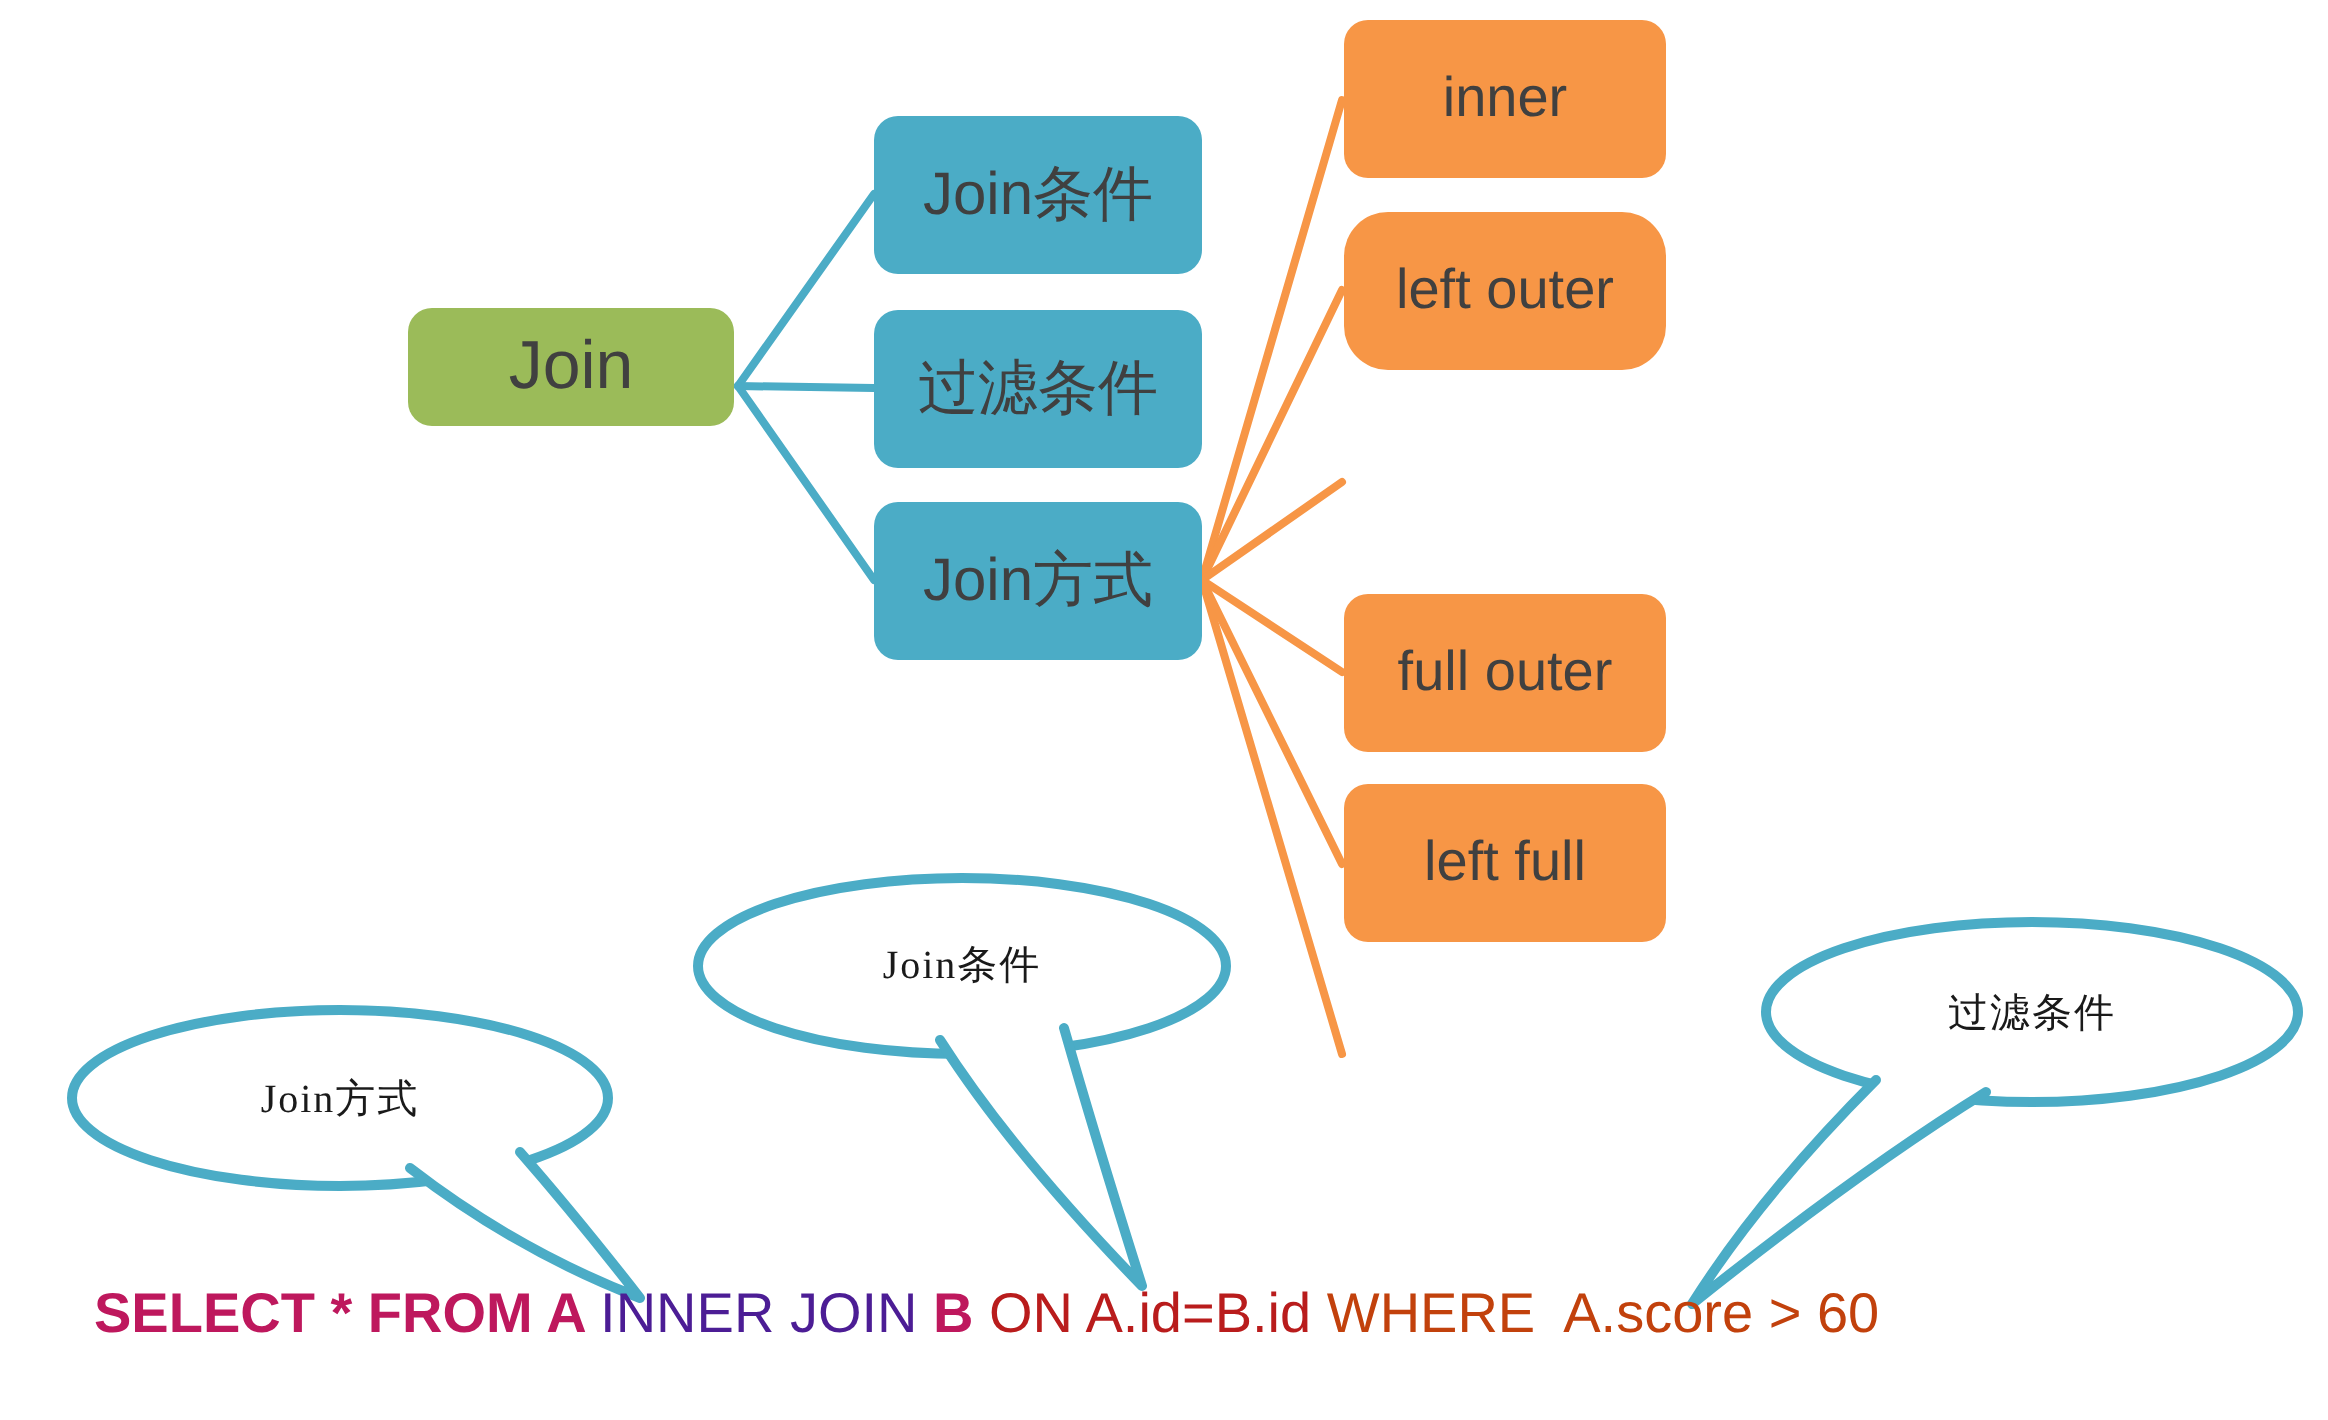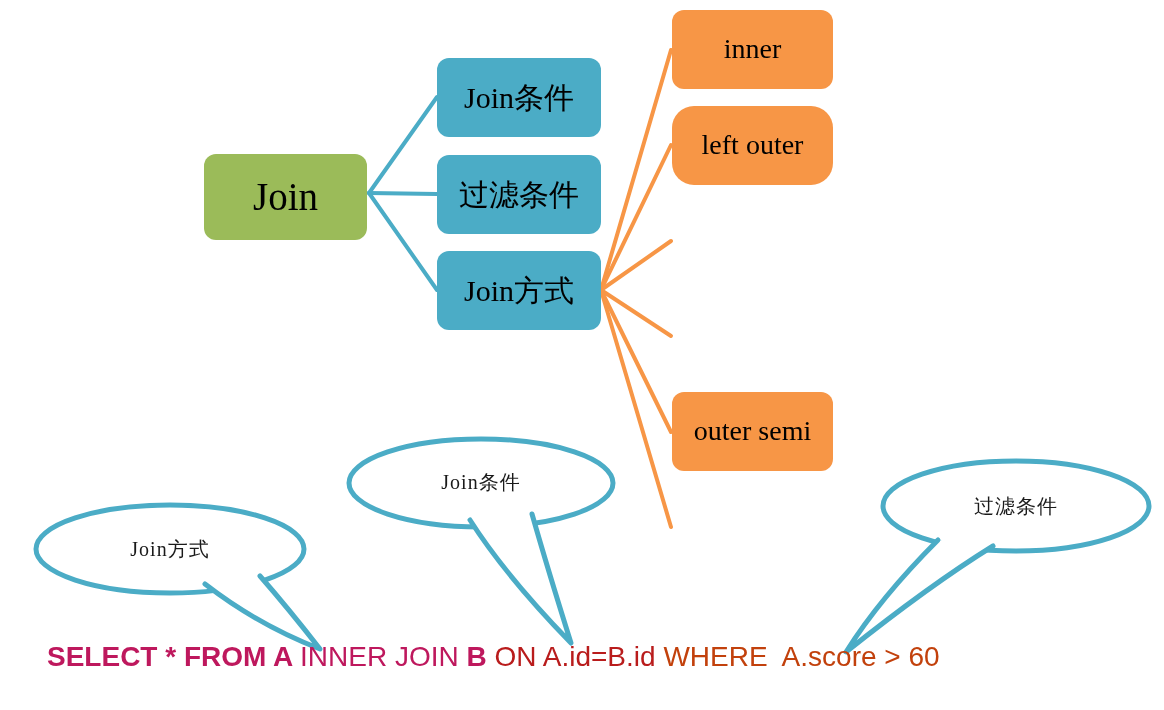--- a/index.html
+++ b/index.html
@@ -3,40 +3,40 @@
 <meta charset="utf-8">
 <style>
   html,body{margin:0;padding:0;background:#ffffff;}
   .canvas{
     position:relative;width:1164px;height:710px;background:#ffffff;overflow:hidden;
     font-family:"Liberation Sans","DejaVu Sans",sans-serif;
   }
   svg.layer{position:absolute;left:0;top:0;width:1164px;height:710px;}
   .node{
     position:absolute;display:flex;align-items:center;justify-content:center;
-    border-radius:12px;color:#000000;text-align:center;line-height:1.1;font-family:Liberation Serif, serif;
+    border-radius:12px;color:#404040;text-align:center;line-height:1.1;
   }
-  .node-green{background:#9bbb59;width:163px;height:86px;left:204px;top:154px;font-size:39px;}
+  .node-green{background:#9bbb59;width:163px;height:59px;left:204px;top:154px;font-size:34px;}
   .node-teal{background:#4bacc6;width:164px;height:79px;left:437px;font-size:30px;}
   .node-orange{background:#f79646;width:161px;height:79px;left:672px;font-size:28px;}
   .t0{top:58px;} .t1{top:155px;} .t2{top:251px;}
   .o0{top:10px;} .o1{top:106px;border-radius:22px;} .o2{top:201px;} .o3{top:297px;} .o4{top:392px;} .o5{top:488px;}
   .callout-label{
     position:absolute;width:240px;text-align:center;color:#1a1a1a;
     font-family:"Liberation Serif","DejaVu Serif",serif;font-size:20px;letter-spacing:1px;
   }
   .cl0{left:50px;top:536px;}
   .cl1{left:361px;top:469px;}
   .cl2{left:896px;top:493px;}
   .sql{
     position:absolute;left:47px;top:641px;font-size:28px;white-space:pre;
     font-family:"Liberation Sans","DejaVu Sans",sans-serif;
   }
   .sql-black{color:#be185d;font-weight:bold;}
-  .sql-orange{color:#be185d;}
+  .sql-orange{color:#4c1d95;}
   .sql-purple{color:#b91c1c;}
   .sql-olive{color:#c2410c;}
 </style>
 </head>
 <body>
 
 <div class="canvas">
 
   <svg class="layer" viewBox="0 0 1164 710">
 
@@ -72,21 +72,22 @@
   </svg>
 
   <div class="node node-green">Join</div>
 
   <div class="node node-teal t0">Join条件</div>
   <div class="node node-teal t1">过滤条件</div>
   <div class="node node-teal t2">Join方式</div>
 
   <div class="node node-orange o0">inner</div>
   <div class="node node-orange o1">left outer</div>
-  <div class="node node-orange o4">outer semi</div>
+  <div class="node node-orange o3">full outer</div>
+  <div class="node node-orange o4">left full</div>
 
   <div class="callout-label cl0">Join方式</div>
   <div class="callout-label cl1">Join条件</div>
   <div class="callout-label cl2">过滤条件</div>
 
   <div class="sql"><span class="sql-black">SELECT * FROM A </span><span class="sql-orange">INNER JOIN</span><span class="sql-black"> B </span><span class="sql-purple">ON A.id=B.id</span><span class="sql-olive"> WHERE  A.score &gt; 60</span></div>
 
 </div>
 
 </body></html>

